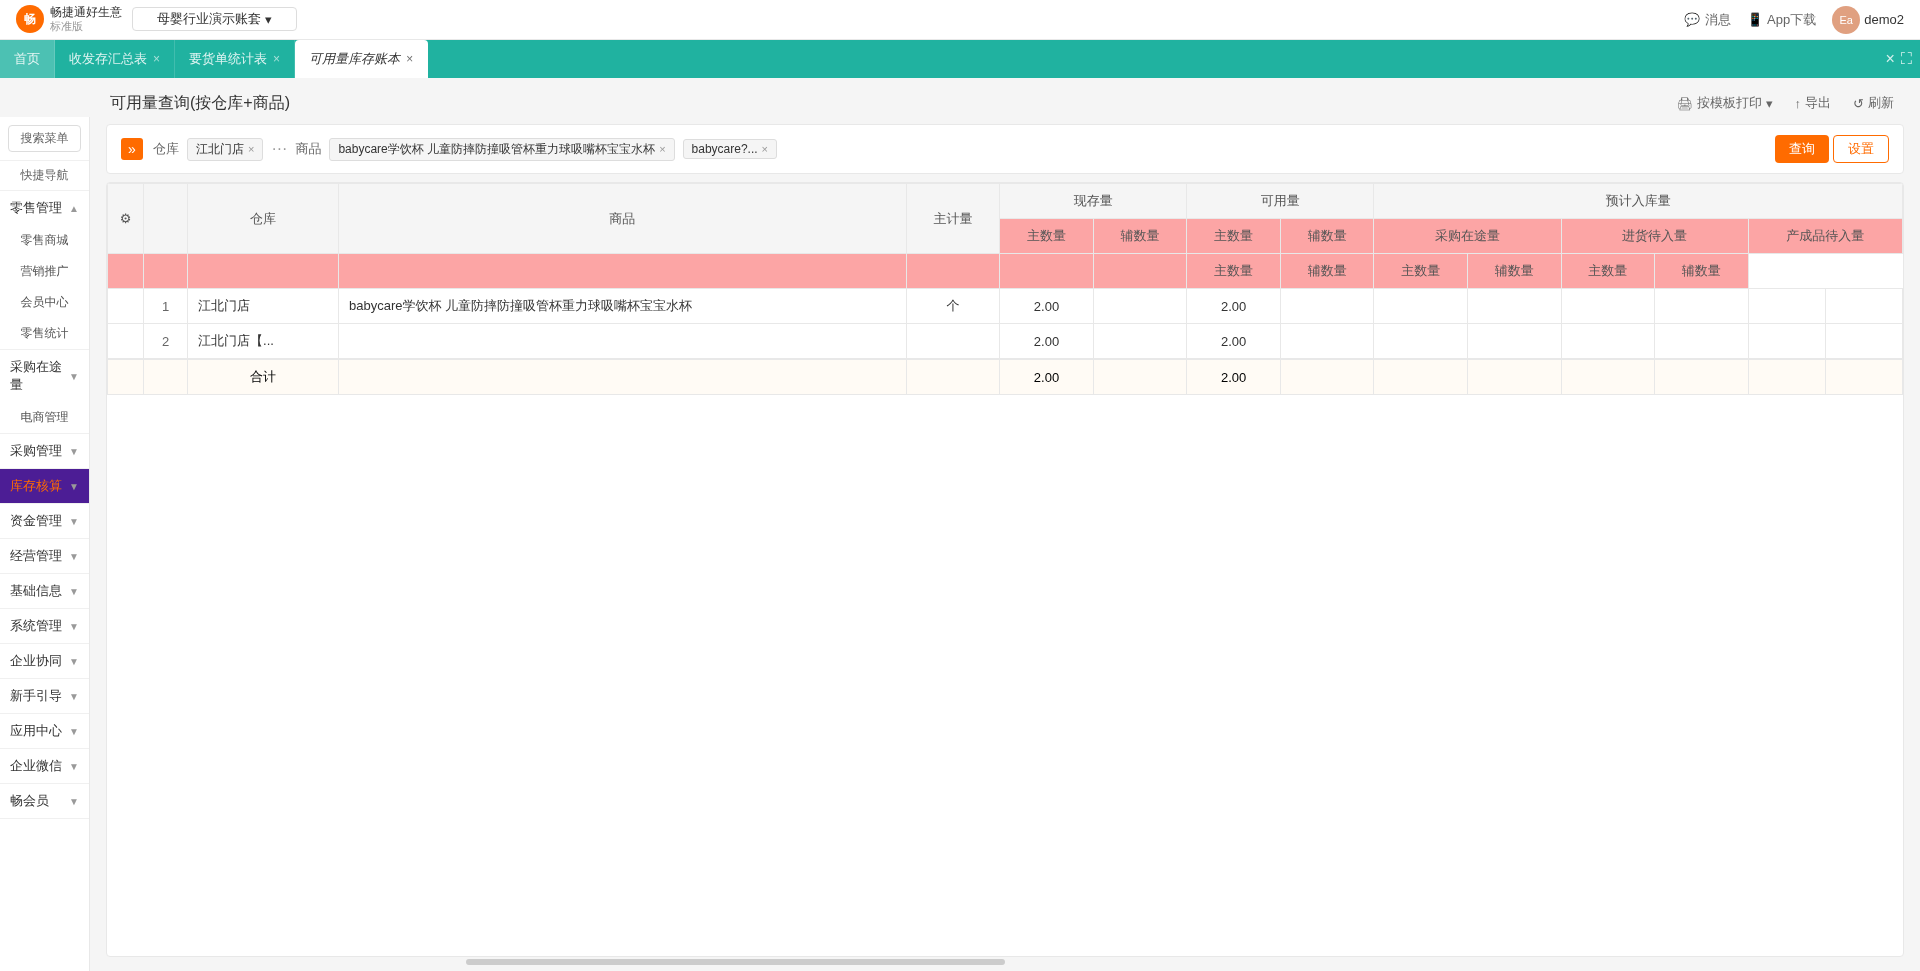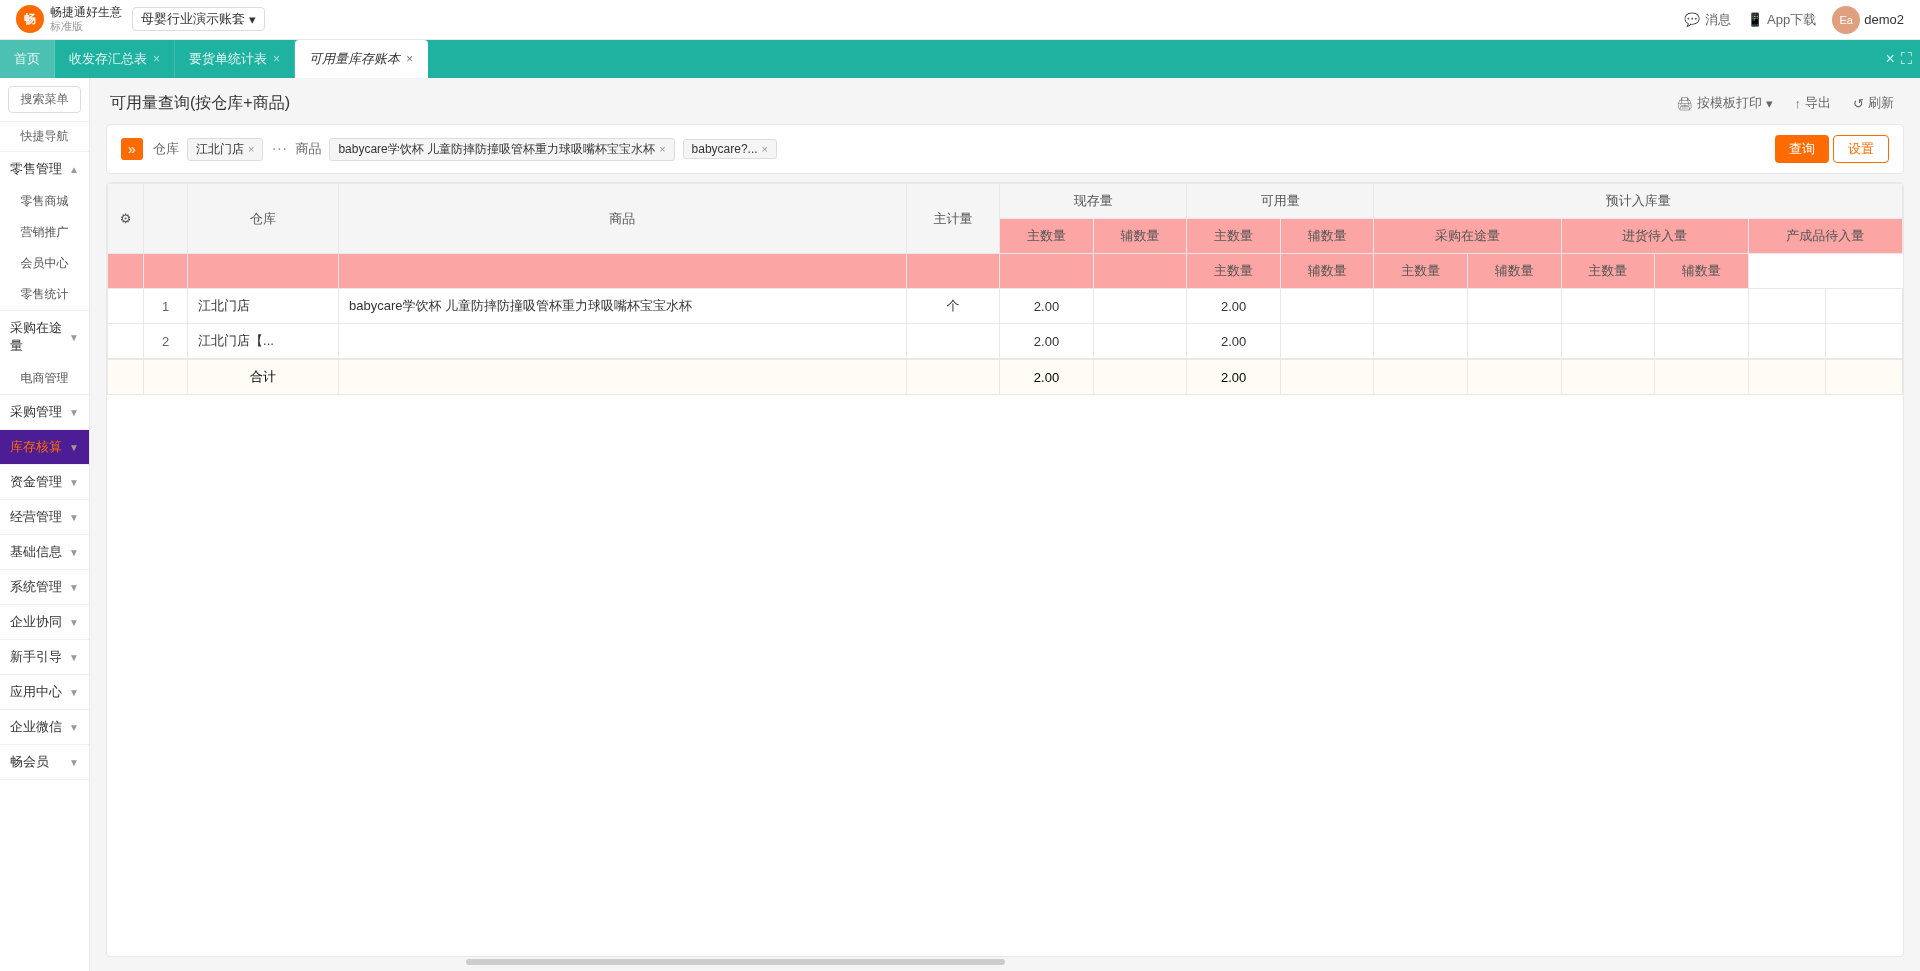--- a/index.html
+++ b/index.html
@@ -14,21 +14,21 @@
       padding: 0 16px;
       border-bottom: 1px solid #e8e8e8;
       justify-content: space-between;
       flex-shrink: 0;
     }
     .top-bar-left { display: flex; align-items: center; gap: 10px; }
     .logo-area { display: flex; align-items: center; gap: 6px; }
     .logo-icon { width: 28px; height: 28px; background: #ff6b00; border-radius: 50%; display: flex; align-items: center; justify-content: center; color: #fff; font-size: 12px; font-weight: bold; }
     .logo-text { font-size: 12px; color: #333; line-height: 1.2; }
     .logo-sub { font-size: 11px; color: #999; }
-    .industry-select { display: flex; align-items: center; gap: 4px; font-size: 13px; color: #333; border: 1px solid #ddd; border-radius: 4px; padding: 2px 8px; cursor: pointer; background: #fff; }
+    .industry-select { display: flex; align-items: center; gap: 4px; font-size: 13px; color: #333; border: 1px solid #ddd; border-radius: 4px; padding: 2px 24px; cursor: pointer; background: #fff; }
     .top-bar-right { display: flex; align-items: center; gap: 16px; }
     .top-bar-action { display: flex; align-items: center; gap: 4px; color: #666; font-size: 13px; cursor: pointer; }
     .avatar { width: 28px; height: 28px; border-radius: 50%; background: #e0a080; display: flex; align-items: center; justify-content: center; color: #fff; font-size: 11px; overflow: hidden; }
     .username { font-size: 13px; color: #333; }
 
     
     .tab-bar {
       background: #20b2a0;
       height: 38px;
       display: flex;
@@ -64,20 +64,21 @@
 
     
     .sidebar {
       width: 90px;
       background: #fff;
       border-right: 1px solid #e8e8e8;
       display: flex;
       flex-direction: column;
       flex-shrink: 0;
       overflow-y: auto;
+      margin-top: 39px;
     }
     .sidebar-search {
       padding: 8px;
       border-bottom: 1px solid #f0f0f0;
     }
     .sidebar-search-btn {
       width: 100%;
       background: #fff;
       border: 1px solid #ddd;
       border-radius: 4px;

